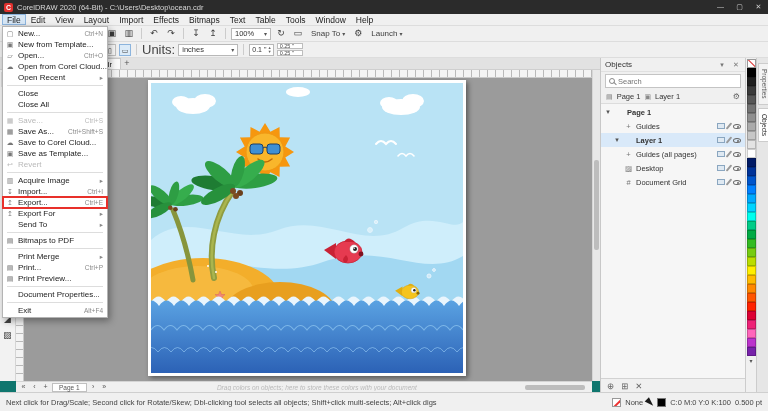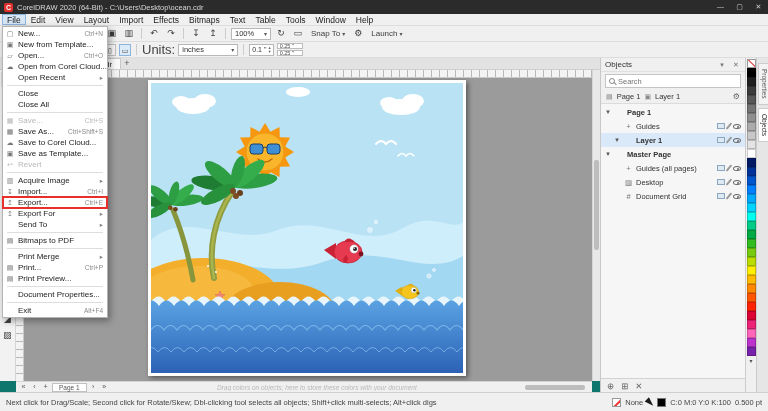--- a/index.html
+++ b/index.html
@@ -430,25 +430,20 @@
         </div>
         <div class="trow sel" style="padding-left: 12px;">
           <span class="texp">▾</span>
           <span class="ticon"></span>
           <span class="tlabel b">Layer 1</span>
           <span class="trowicons">
             <span class="mini-print"></span>
             <span class="mini-pencil"></span>
             <span class="mini-eye"></span>
           </span>
-        </div>
-        <div class="trow" style="padding-left: 3px;">
-          <span class="texp">▾</span>
-          <span class="ticon"></span>
-          <span class="tlabel b">Master Page</span>
         </div>
         <div class="trow" style="padding-left: 12px;">
           <span class="texp"></span>
           <span class="ticon">+</span>
           <span class="tlabel">Guides (all pages)</span>
           <span class="trowicons">
             <span class="mini-print"></span>
             <span class="mini-pencil"></span>
             <span class="mini-eye"></span>
           </span>

